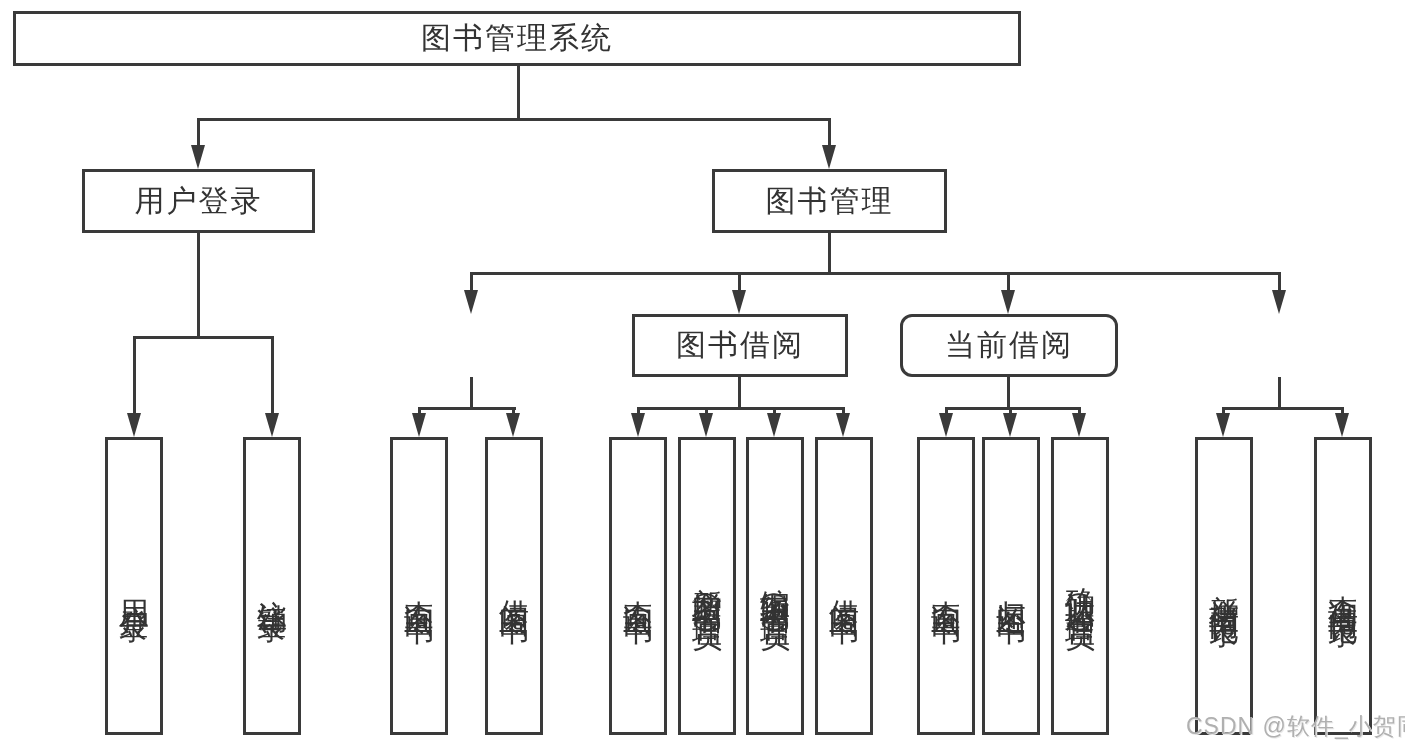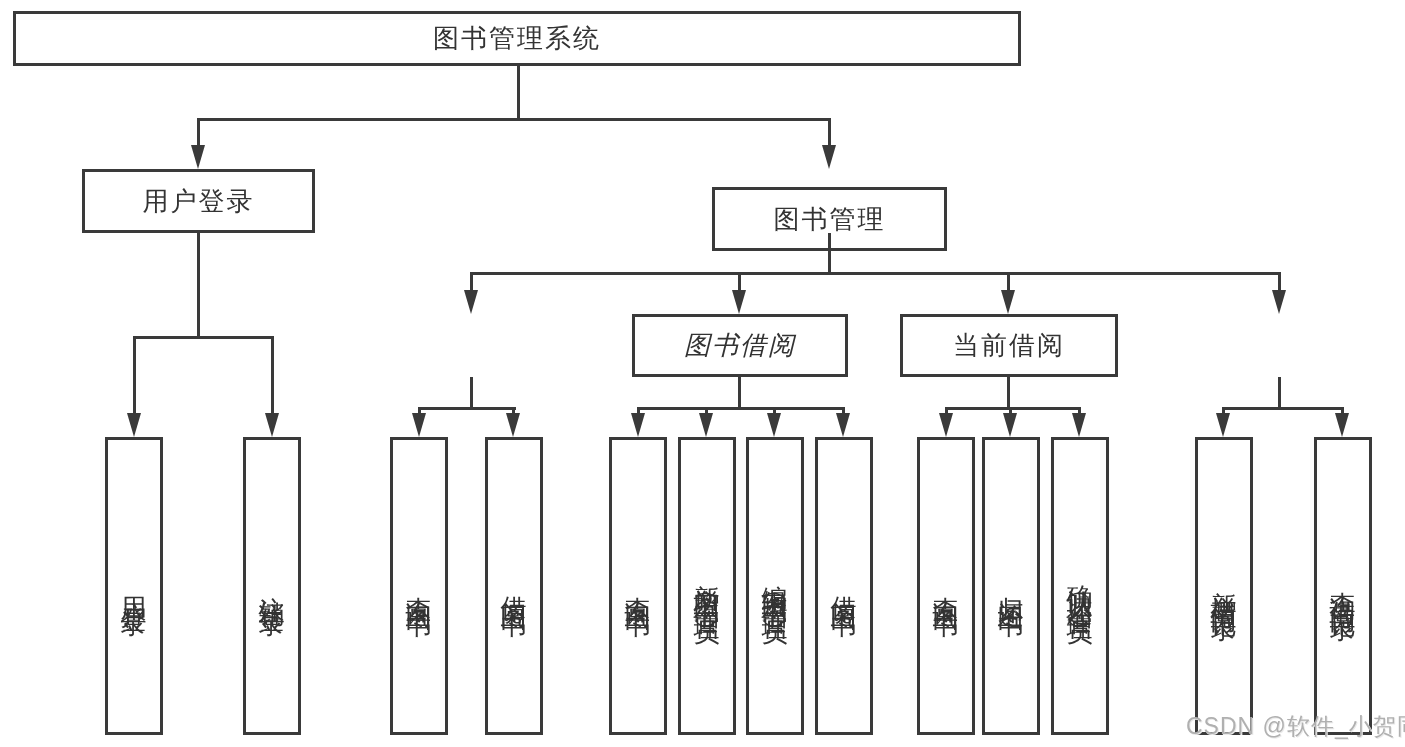--- a/index.html
+++ b/index.html
@@ -13,21 +13,21 @@
     color: #333333;
     overflow: hidden;
   }
   .box {
     position: absolute;
     background: #ffffff;
     border: 3px solid #3a3a3a;
     display: flex;
     align-items: center;
     justify-content: center;
-    font-size: 26px;
+    font-size: 30px;
     letter-spacing: 2px;
     white-space: nowrap;
   }
   .vbox {
     writing-mode: vertical-rl;
     letter-spacing: 5px;
     line-height: 1;
     white-space: normal;
   }
   .grp { position: absolute; left: 0; top: 0; }
@@ -53,24 +53,24 @@
   }
 </style>
 </head>
 <body>
 
 <div id="canvas">
 
   <div class="box" style="left:13px; top:11px; width:1008px; height:55px;">图书管理系统</div>
 
   <div class="box" style="left:82px; top:169px; width:233px; height:64px;">用户登录</div>
-  <div class="box" style="left:712px; top:187px; width:235px; height:64px;">图书管理</div>
+  <div class="box" style="left:712px; top:169px; width:235px; height:64px;">图书管理</div>
 
-  <div class="box" style="left:632px; top:314px; width:216px; height:63px;font-style:italic;">图书借阅</div>
-  <div class="box" style="left:900px; top:314px; width:218px; height:63px;">当前借阅</div>
+  <div class="box" style="left:632px; top:314px; width:216px; height:63px;">图书借阅</div>
+  <div class="box" style="left:900px; top:314px; width:218px; height:63px;border-radius:12px;">当前借阅</div>
 
   <div class="box vbox" style="left:105px; top:437px; width:58px; height:298px;">用户登录</div>
   <div class="box vbox" style="left:243px; top:437px; width:58px; height:298px;">注销登录</div>
 
   <div class="box vbox" style="left:390px; top:437px; width:58px; height:298px;">查询图书</div>
   <div class="box vbox" style="left:485px; top:437px; width:58px; height:298px;">借阅图书</div>
 
   <div class="box vbox" style="left:609px; top:437px; width:58px; height:298px;">查询图书</div>
   <div class="box vbox" style="left:678px; top:437px; width:58px; height:298px;">新增图书（管理员）</div>
   <div class="box vbox" style="left:746px; top:437px; width:58px; height:298px;">编辑图书（管理员）</div>

